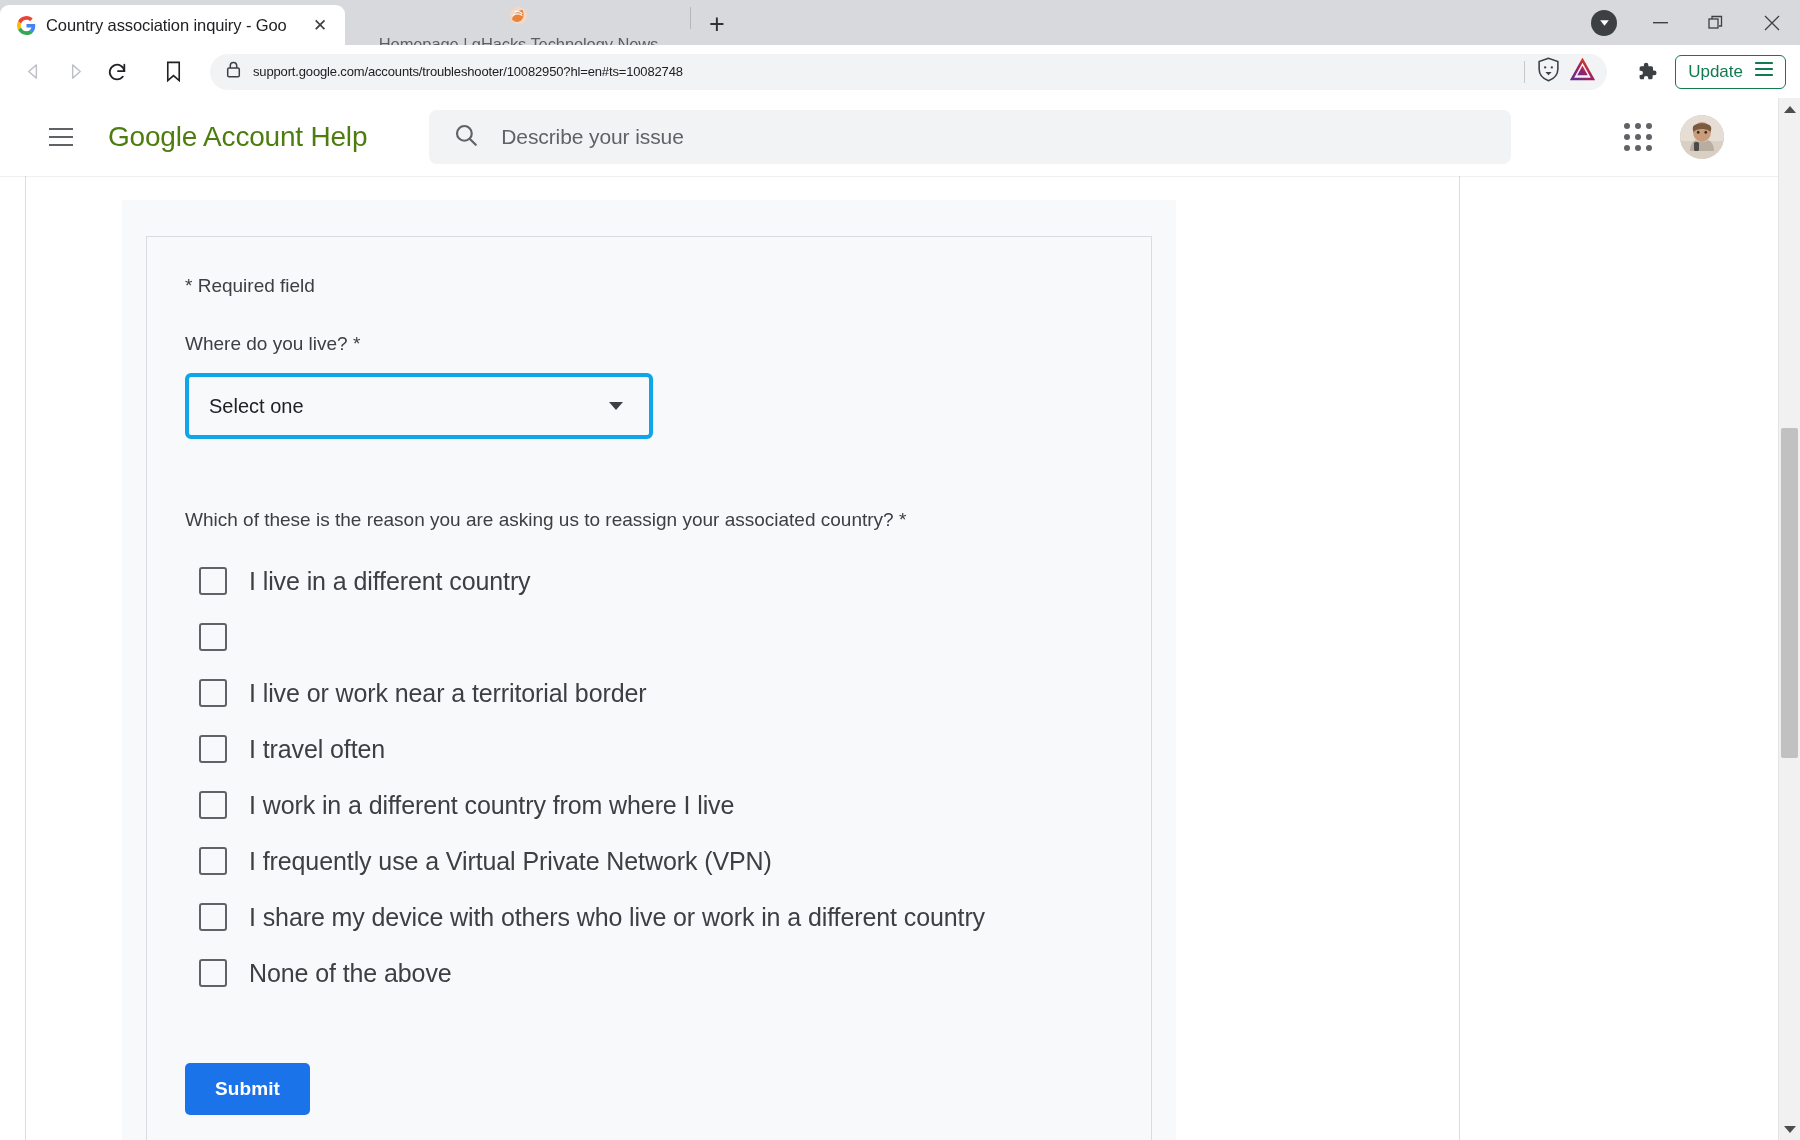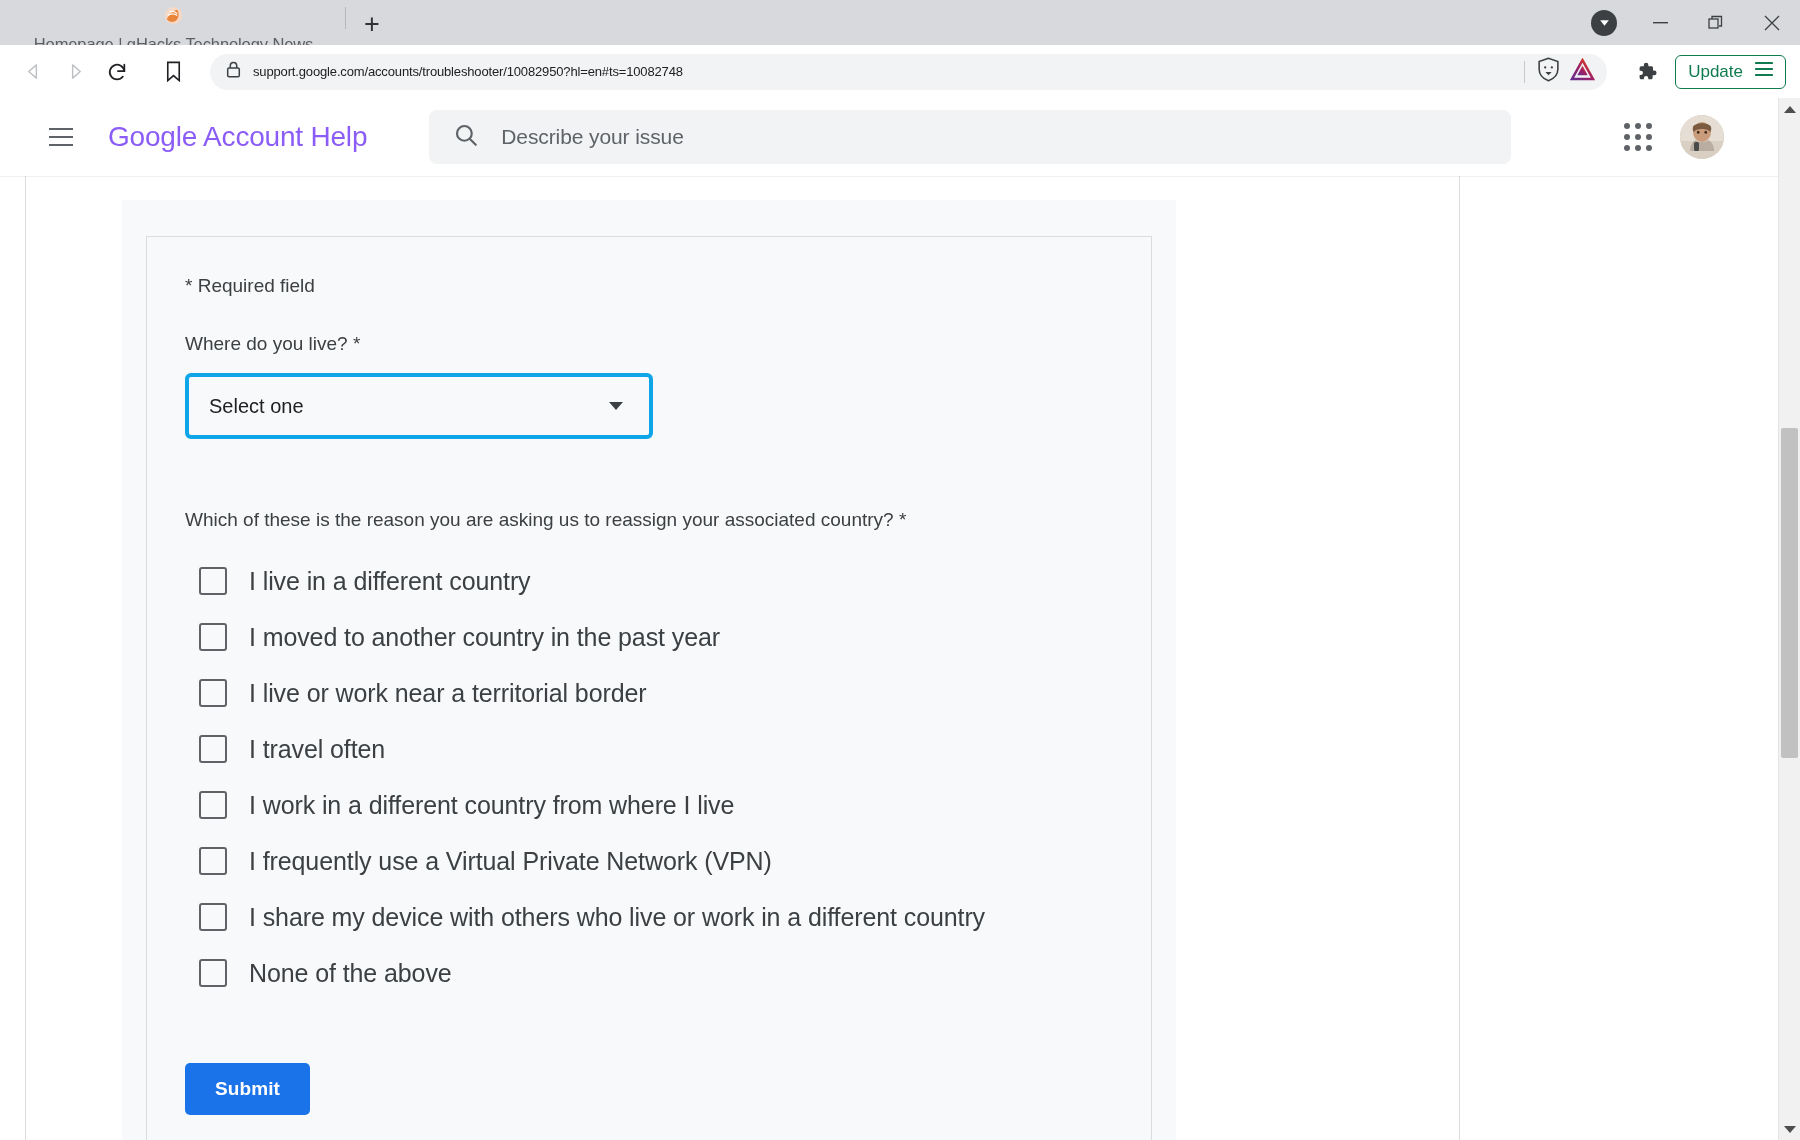--- a/index.html
+++ b/index.html
@@ -78,21 +78,21 @@
 
   .gheader {
     height: 78px; background:#fff; display:flex; align-items:center;
     padding: 0 28px 0 28px; gap: 0; border-bottom:1px solid transparent;
     position:relative; z-index:5;
     box-shadow: 0 1px 0 rgba(0,0,0,0.06);
   }
   .hamburger { width:46px; height:46px; display:flex; flex-direction:column;
     justify-content:center; align-items:center; gap:6px; margin-left:10px;}
   .hamburger span { width:24px; height:2px; background:#5f6368; display:block; }
-  .brand { font-size: 28px; color:#8b5cf6; margin-left: 24px; white-space:nowrap; letter-spacing:-0.2px; }
+  .brand { font-size: 28px; color:#4d7c0f; margin-left: 24px; white-space:nowrap; letter-spacing:-0.2px; }
   .searchwrap {
     margin-left: 62px; width: 1082px; height:54px; background:#f1f3f4;
     border-radius: 8px; display:flex; align-items:center; padding: 0 24px; gap: 22px;
   }
   .search-ph { font-size: 21px; color:#5f6368; letter-spacing:-0.1px; }
   .hdr-right { margin-left:auto; display:flex; align-items:center; gap: 28px; padding-right:26px; }
   .apps-grid { display:grid; grid-template-columns:repeat(3,6px); grid-template-rows:repeat(3,6px);
     gap:5px; }
   .apps-grid i { width:6px; height:6px; background:#5f6368; border-radius:50%; display:block; }
   .avatar {
@@ -149,20 +149,32 @@
   .tri-up { width:0;height:0;border-left:6px solid transparent;border-right:6px solid transparent;border-bottom:7px solid #4d4d4d;}
   .tri-down { width:0;height:0;border-left:6px solid transparent;border-right:6px solid transparent;border-top:7px solid #4d4d4d;}
   .sb-thumb { position:absolute; left:2px; right:2px; top: 330px; height: 330px; background:#c1c1c1; border-radius:2px;}
 </style>
 </head>
 <body>
 
 <div class="browser">
 
   <div class="tabstrip">
+    <div class="tab active">
+      <span class="favicon">
+        <svg width="19" height="19" viewBox="0 0 48 48">
+          <path fill="#EA4335" d="M24 9.5c3.5 0 6.6 1.2 9 3.6l6.7-6.7C35.6 2.6 30.2 0 24 0 14.6 0 6.5 5.4 2.6 13.2l7.8 6.1C12.3 13.3 17.6 9.5 24 9.5z"></path>
+          <path fill="#4285F4" d="M46.1 24.6c0-1.6-.1-3.2-.4-4.6H24v9.1h12.4c-.5 2.9-2.2 5.4-4.7 7l7.6 5.9c4.4-4.1 6.8-10.1 6.8-17.4z"></path>
+          <path fill="#FBBC05" d="M10.4 28.6c-.5-1.4-.8-2.9-.8-4.6s.3-3.2.8-4.6l-7.8-6.1C.9 16.5 0 20.1 0 24s.9 7.5 2.6 10.7l7.8-6.1z"></path>
+          <path fill="#34A853" d="M24 48c6.5 0 11.9-2.1 15.9-5.8l-7.6-5.9c-2.1 1.4-4.8 2.3-8.3 2.3-6.4 0-11.7-3.8-13.6-9.8l-7.8 6.1C6.5 42.6 14.6 48 24 48z"></path>
+        </svg>
+      </span>
+      <span class="tab-title">Country association inquiry - Goo</span>
+      <span class="tab-close">✕</span>
+    </div>
     <div class="tab inactive">
       <span class="favicon">
         <svg width="19" height="19" viewBox="0 0 20 20">
           <circle cx="10" cy="10" r="9" fill="#f5d9c6"></circle>
           <path d="M3 14c2-5 6-9 11-10 2 3 2 8-1 11-3 3-8 2-10-1z" fill="#e8853b"></path>
           <path d="M6 6c3-1 6 0 8 2" stroke="#fff" stroke-width="1.3" fill="none"></path>
           <path d="M4 10c3-2 7-2 10 0" stroke="#fff" stroke-width="1.3" fill="none"></path>
         </svg>
       </span>
       <span class="tab-title">Homepage | gHacks Technology News</span>
@@ -341,21 +353,20 @@
 
                 <div class="q2">Which of these is the reason you are asking us to reassign your associated country? *</div>
 
                 <div class="cb-list">
                   <div class="cb-row">
                     <span class="cb"></span>
                     <span class="cb-label">I live in a different country</span>
                   </div>
                   <div class="cb-row">
                     <span class="cb"></span>
-                    <span class="cb-label">I moved to another country in the past year</span>
                   </div>
                   <div class="cb-row">
                     <span class="cb"></span>
                     <span class="cb-label">I live or work near a territorial border</span>
                   </div>
                   <div class="cb-row">
                     <span class="cb"></span>
                     <span class="cb-label">I travel often</span>
                   </div>
                   <div class="cb-row">

